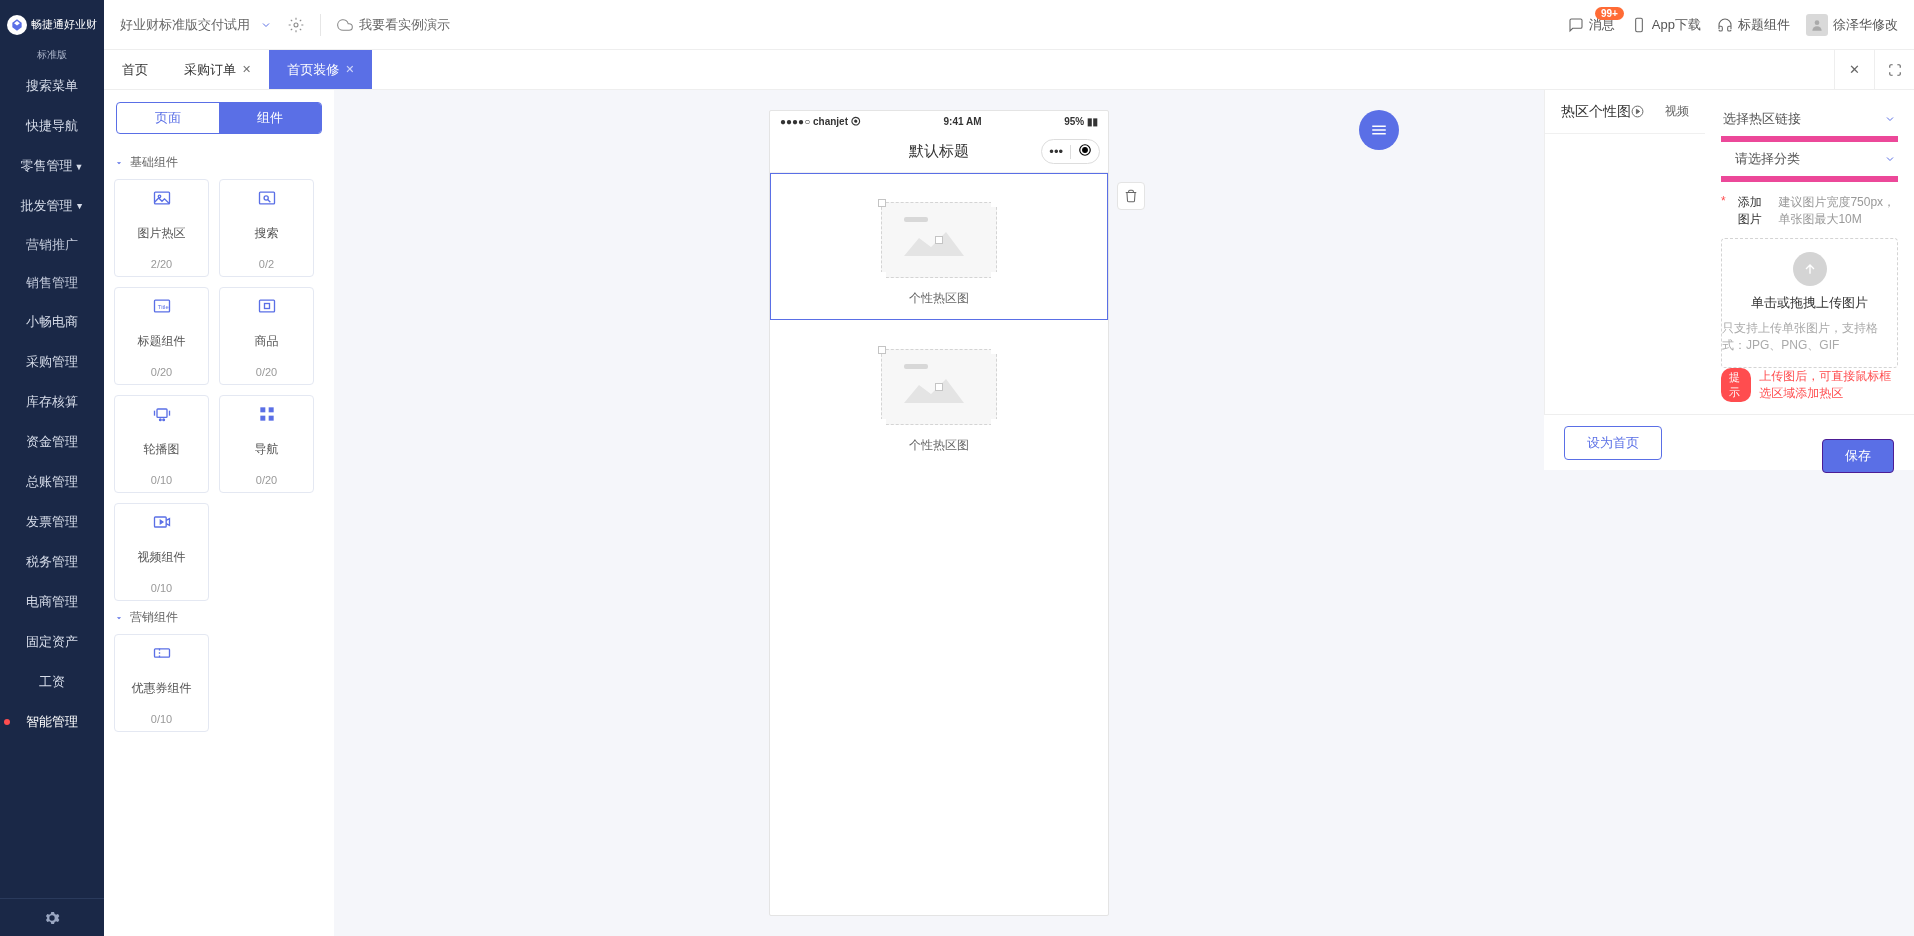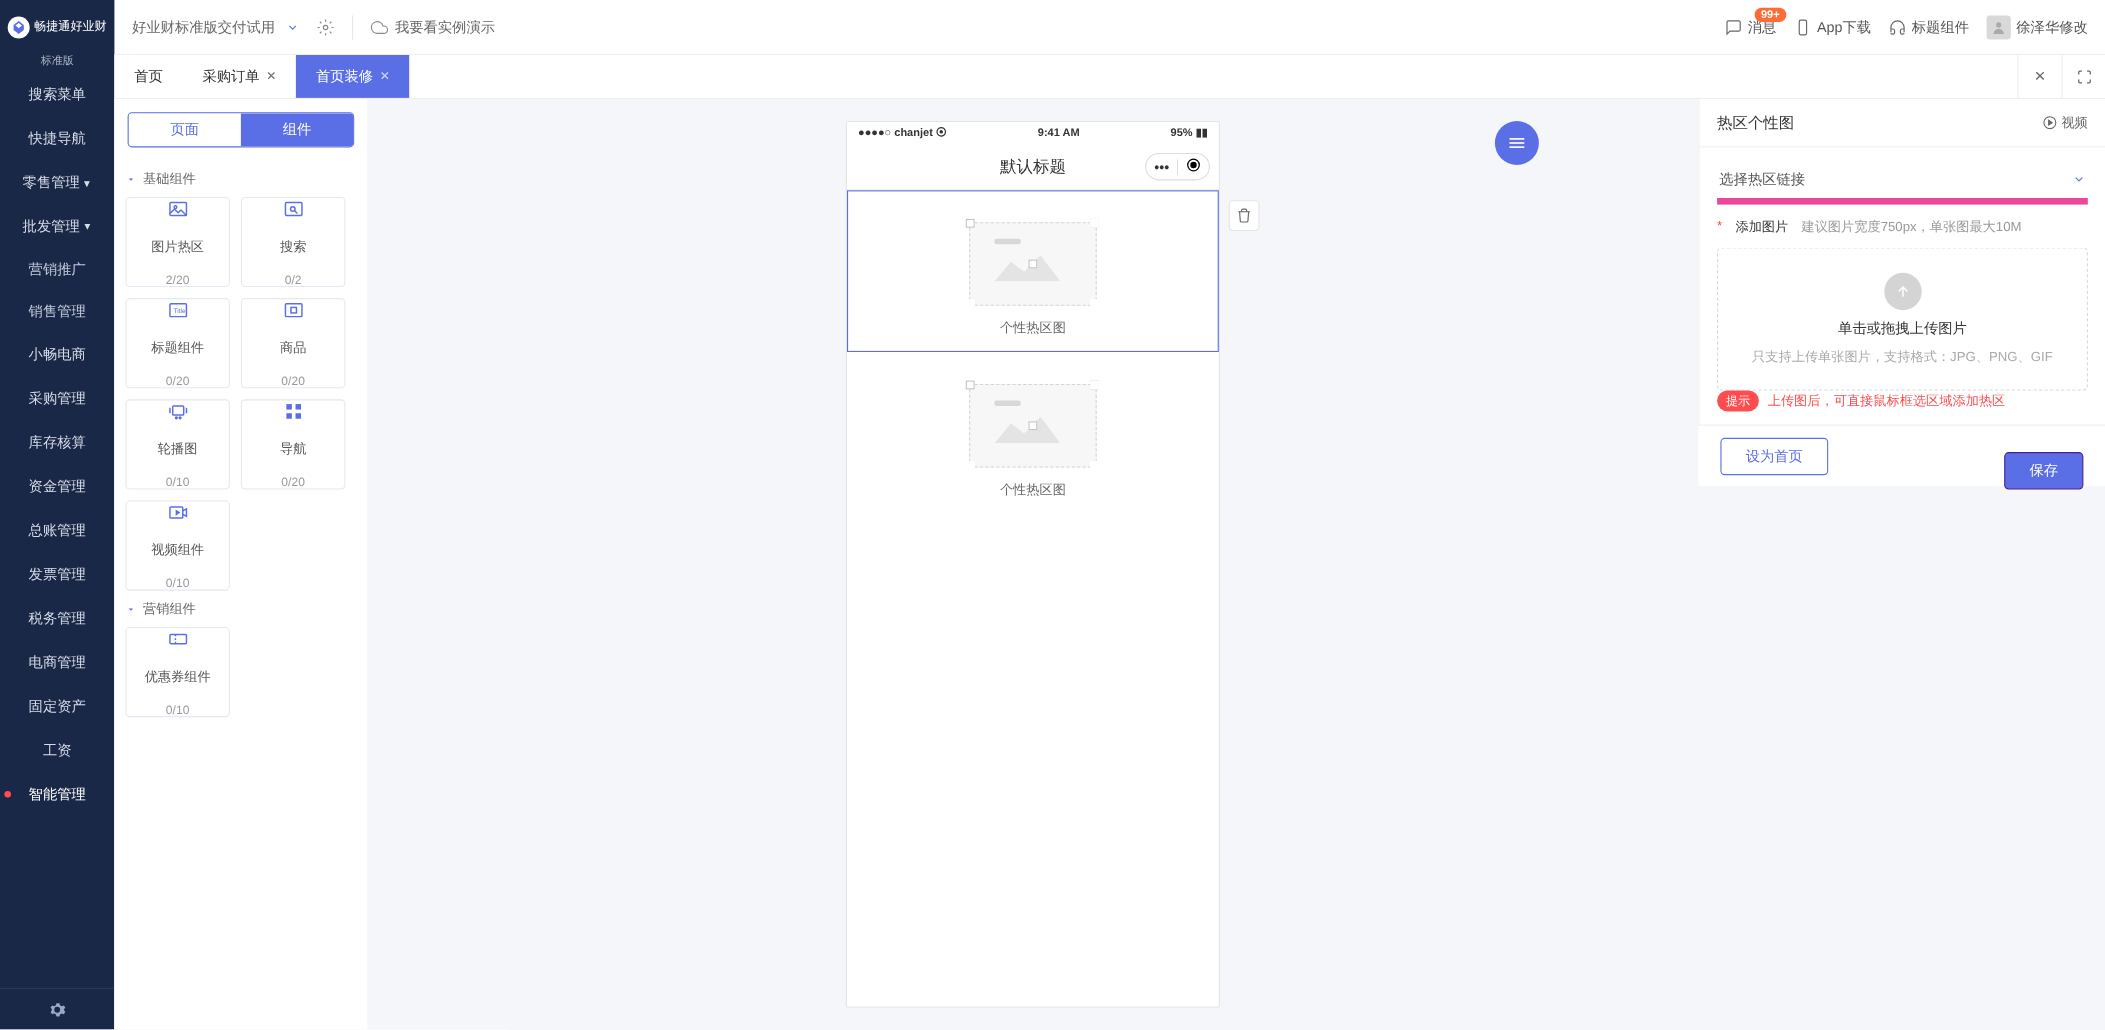--- a/index.html
+++ b/index.html
@@ -45,21 +45,21 @@
 .content { flex: 1; display: flex; background: #f5f6fa; min-height: 0; }
 
 
 .comp-panel { width: 230px; background: #fff; display: flex; flex-direction: column; }
 .comp-tabs { display: flex; margin: 12px; border: 1px solid #5a6fe6; border-radius: 4px; overflow: hidden; }
 .comp-tab { flex: 1; text-align: center; padding: 6px; cursor: pointer; font-size: 13px; color: #5a6fe6; }
 .comp-tab.active { background: #5a6fe6; color: #fff; }
 .comp-groups { flex: 1; overflow-y: auto; padding: 0 10px; }
 .comp-group-title { display: flex; align-items: center; gap: 6px; font-size: 12px; color: #666; margin: 8px 0; cursor: pointer; }
 .comp-grid { display: flex; flex-wrap: wrap; gap: 10px; }
-.comp-item { width: 95px; height: 82px; border: 1px solid #e4e8f2; border-radius: 4px; display: flex; flex-direction: column; align-items: center; justify-content: center; gap: 16px; cursor: pointer; }
+.comp-item { width: 95px; height: 98px; border: 1px solid #e4e8f2; border-radius: 4px; display: flex; flex-direction: column; align-items: center; justify-content: center; gap: 16px; cursor: pointer; }
 .comp-item .ci-icon { width: 26px; height: 22px; display: flex; align-items: center; justify-content: center; color: #5a6fe6; }
 .comp-item .ci-label { font-size: 12px; color: #555; }
 .comp-item .ci-count { font-size: 11px; color: #999; }
 
 
 .canvas-wrap { flex: 1; position: relative; overflow-y: auto; display: flex; justify-content: center; padding: 20px 0; }
 .phone { width: 340px; background: #fff; border: 1px solid #e4e4e4; border-radius: 2px; }
 .phone-status { height: 20px; display: flex; align-items: center; padding: 0 10px; font-size: 10px; font-weight: bold; }
 .phone-status .ps-mid { flex: 1; text-align: center; }
 .phone-title-bar { height: 42px; display: flex; align-items: center; justify-content: center; position: relative; border-bottom: 1px solid #f0f0f0; }
@@ -74,24 +74,24 @@
 .img-placeholder::before, .img-placeholder::after { content: ''; position: absolute; width: 6px; height: 6px; border: 1px solid #c4c4c4; background: #fff; }
 .img-placeholder::before { top: -4px; left: -4px; box-shadow: 113px 0 0 #fff, 113px 0 0 0 #c4c4c4, 0 73px 0 #fff, 113px 73px 0 #fff; }
 .img-ph-inner { width: 70px; height: 46px; }
 .img-ph-inner .bar { width: 24px; height: 5px; background: #d8d8d8; border-radius: 2px; margin-bottom: 4px; }
 .img-ph-inner .pic { width: 60px; height: 30px; background: #e4e4e4; clip-path: polygon(0 100%, 25% 40%, 45% 70%, 70% 20%, 100% 100%); }
 .block-label { font-size: 12px; color: #666; margin-top: 10px; }
 
 .float-btn { position: absolute; top: 20px; right: calc(50% - 460px); width: 40px; height: 40px; background: #5a6fe6; border-radius: 50%; display: flex; align-items: center; justify-content: center; color: #fff; cursor: pointer; }
 
 
-.prop-panel { width: 370px; background: #fff; border-left: 1px solid #eee; display: flex; flex-direction: column; }
+.prop-panel { width: 370px; background: #fff; border-left: 1px solid #eee; display: flex; flex-direction: row; }
 .prop-header { height: 44px; display: flex; align-items: center; padding: 0 16px; border-bottom: 1px solid #f0f0f0; }
 .prop-header .ph-title { font-size: 14px; font-weight: 500; }
-.prop-header .ph-video { margin-left: auto; font-size: 12px; color: #666; display: flex; align-items: center; gap: 4px; cursor: pointer; }
+.prop-header .ph-video { margin-left: auto; font-size: 12px; color: #666; display: flex; align-items: center; gap: 21px; cursor: pointer; }
 .prop-body { padding: 12px 16px; overflow-y: auto; flex: 1; }
 .prop-row { display: flex; align-items: center; height: 40px; border-bottom: 6px solid #ec4899; padding: 0 2px; color: #555; cursor: pointer; font-size: 13px; }
 .prop-row .pr-label { flex: 1; }
 .prop-row .pr-arrow { color: #5a6fe6; }
 .prop-section { margin-top: 12px; }
 .prop-label-row { display: flex; gap: 12px; font-size: 12px; margin-bottom: 10px; }
 .req-star { color: #ff4d4f; }
 .prop-hint { color: #999; }
 .upload-box { border: 1px dashed #d4d4d4; border-radius: 4px; height: 130px; display: flex; flex-direction: column; align-items: center; justify-content: center; gap: 8px; cursor: pointer; }
 .upload-icon { width: 34px; height: 34px; background: #d4d4d4; border-radius: 50%; display: flex; align-items: center; justify-content: center; color: #fff; font-size: 18px; }
@@ -405,20 +405,26 @@
               <span>视频</span>
             </span>
           </div>
           <div class="prop-body">
             <div class="prop-row">
               <span class="pr-label">选择热区链接</span>
               <svg width="12" height="12" viewBox="0 0 24 24" fill="none" stroke="#5a6fe6" stroke-width="2" class="pr-arrow">
                   <path d="M6 9l6 6 6-6"></path>
                 </svg>
             </div>
+            <div class="prop-row" style="padding-left:14px;">
+              <span class="pr-label">请选择分类</span>
+              <svg width="12" height="12" viewBox="0 0 24 24" fill="none" stroke="#5a6fe6" stroke-width="2" class="pr-arrow">
+                  <path d="M6 9l6 6 6-6"></path>
+                </svg>
+            </div>
             <div class="prop-section">
               <div class="prop-label-row">
                 <span class="req-star">*</span>
                 <span>添加图片</span>
                 <span class="prop-hint">建议图片宽度750px，单张图最大10M</span>
               </div>
               <div class="upload-box">
                 <div class="upload-icon">
                   <svg width="16" height="16" viewBox="0 0 24 24" fill="#fff">
                       <path d="M12 19V6m-6 6l6-6 6 6" stroke="#fff" stroke-width="2" fill="none"></path>

